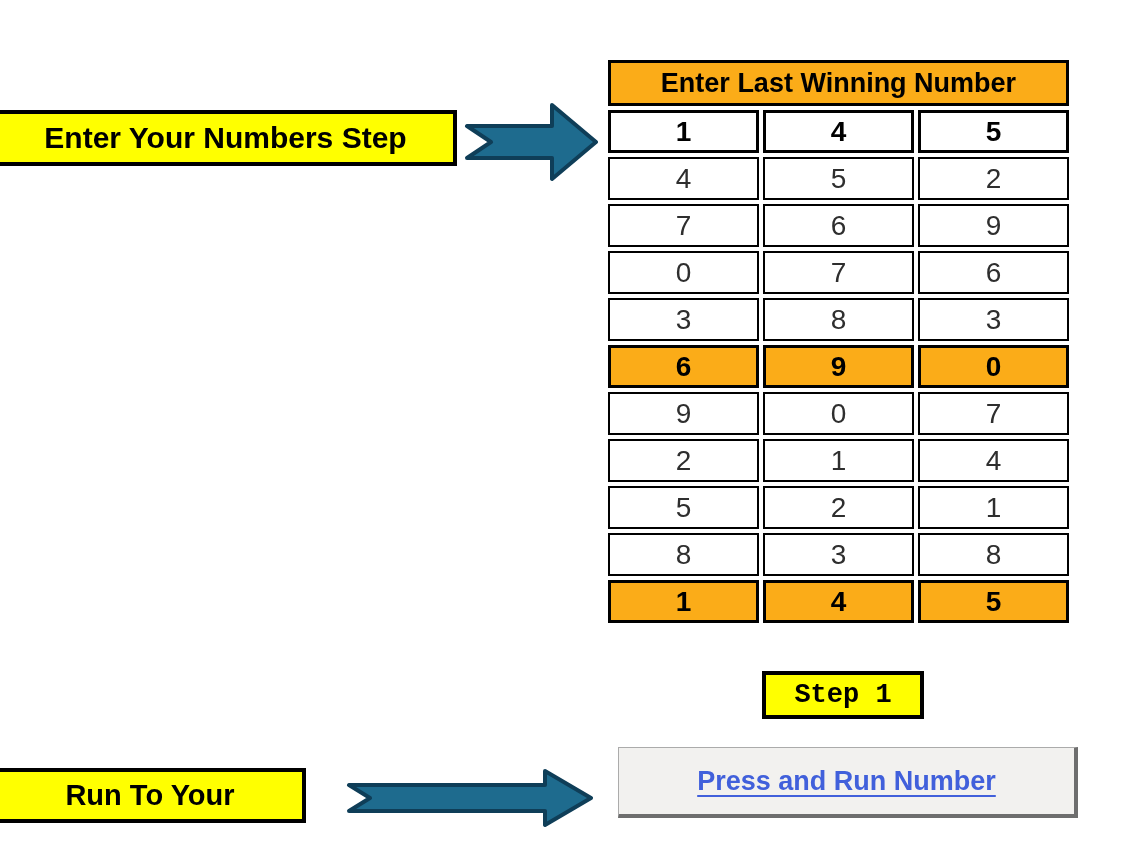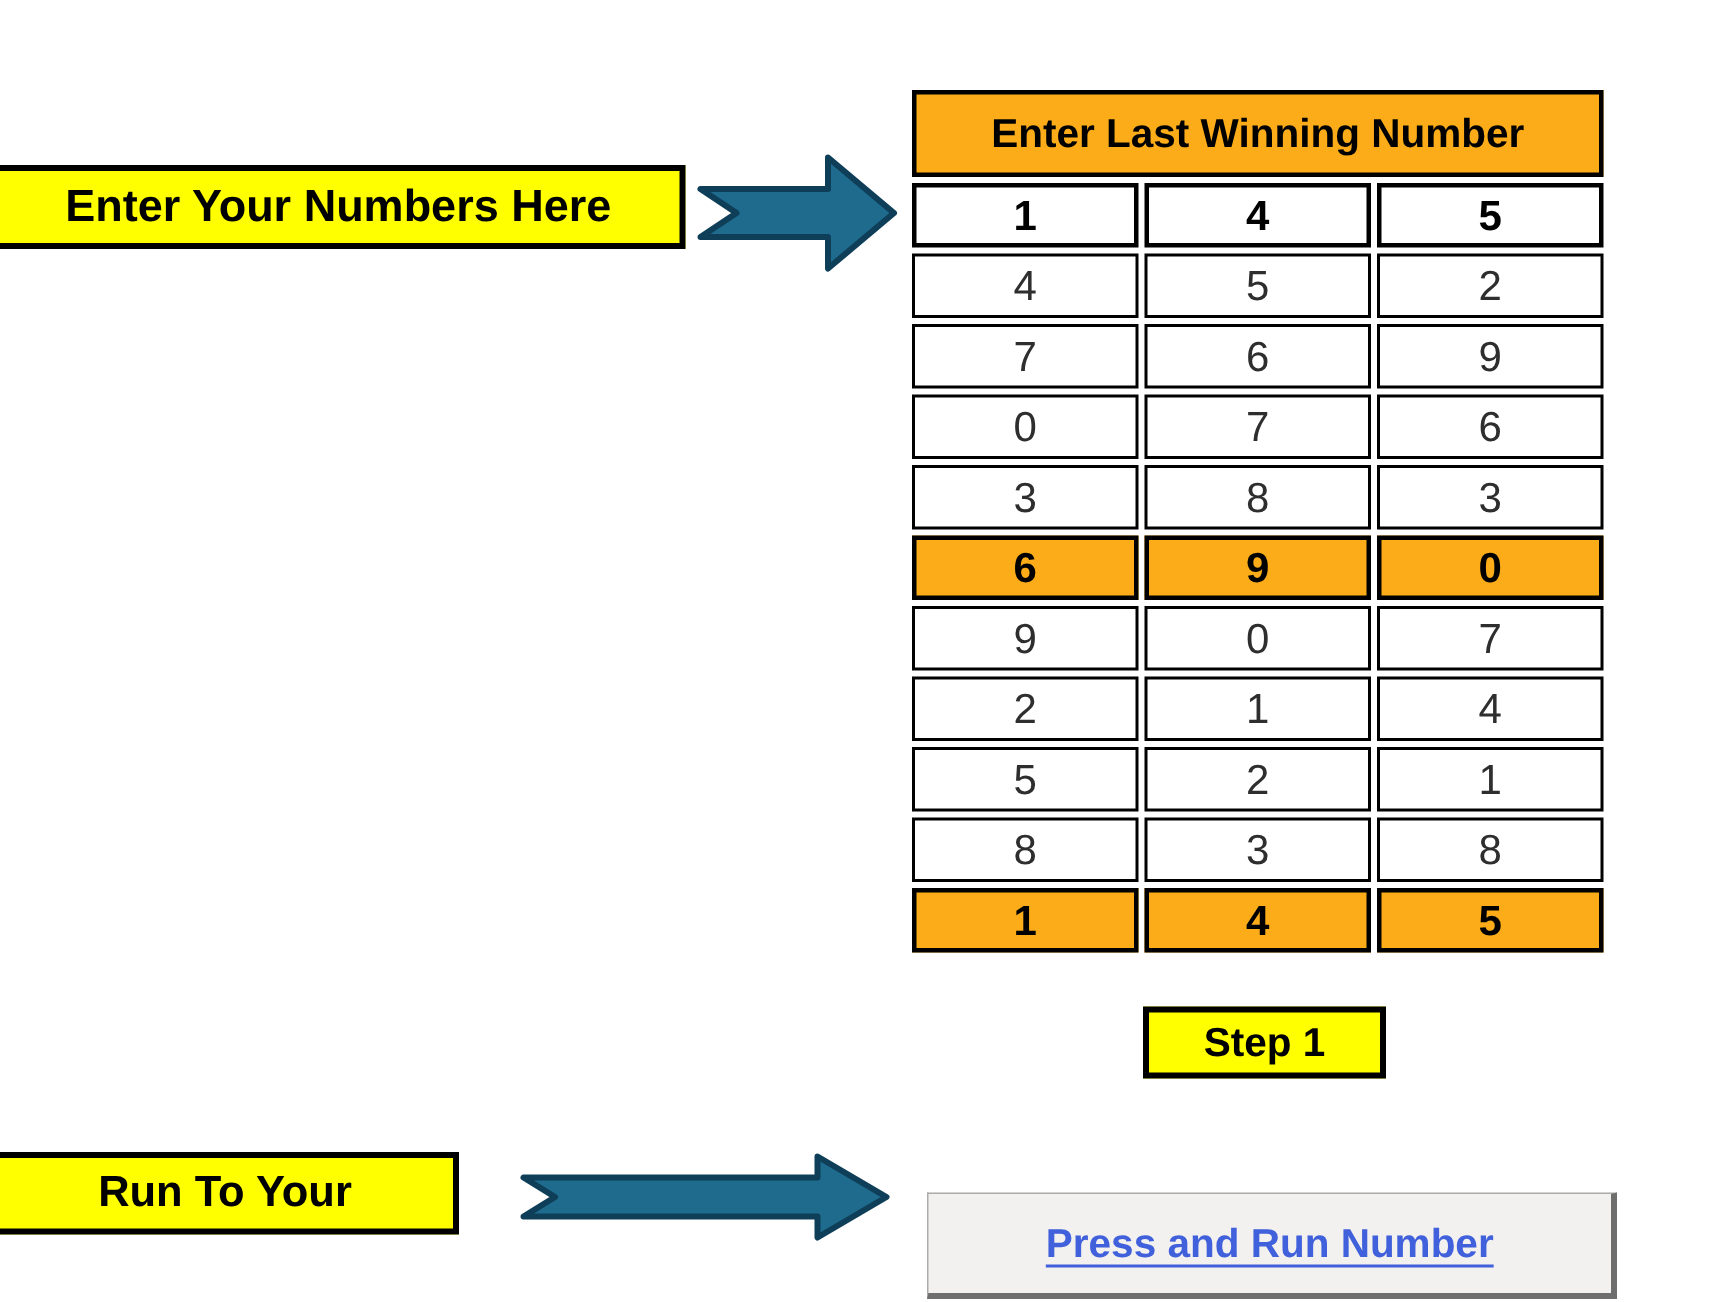--- a/index.html
+++ b/index.html
@@ -29,21 +29,21 @@
     border:4px solid var(--ink);
     display:flex;align-items:center;justify-content:center;
     font-weight:700;color:var(--ink);
   }
   .callout-enter{left:-6px;top:110px;width:463px;height:56px;font-size:30px;}
   .callout-run{left:-6px;top:768px;width:312px;height:55px;font-size:29px;}
   .callout-step{
     position:absolute;left:762px;top:671px;width:162px;height:48px;
     background:var(--yellow);border:4px solid var(--ink);
     display:flex;align-items:center;justify-content:center;
-    font-weight:700;font-size:27px;color:var(--ink);
+    font-weight:700;font-size:27px;color:var(--ink);font-family:Liberation Mono, monospace;
   }
 
   
   .arrow{position:absolute;}
   .arrow-top{left:464px;top:102px;width:136px;height:80px;}
   .arrow-bottom{left:346px;top:768px;width:248px;height:60px;}
   .arrow svg{display:block;width:100%;height:100%;}
   .arrow polygon{fill:var(--arrow-fill);stroke:var(--arrow-stroke);stroke-width:4;stroke-linejoin:round;}
 
   
@@ -57,21 +57,21 @@
     text-align:center;vertical-align:middle;
     background:#FFFFFF;
     border:2px solid var(--ink);
     font-size:28px;color:var(--num-ink);
     font-weight:400;
   }
   table.wn th{
     background:var(--orange);
     border:3px solid var(--ink);
     font-weight:700;font-size:27px;color:var(--ink);
-    height:58px;
+    height:46px;
     text-align:center;
   }
   tr.row-entry td{
     border:3px solid var(--ink);
     font-weight:700;color:var(--ink);
   }
   tr.row-highlight td{
     background:var(--orange);
     border:3px solid var(--ink);
     font-weight:700;color:var(--ink);
@@ -79,34 +79,33 @@
 
   
   .run-button{
     position:absolute;left:618px;top:747px;width:460px;height:71px;
     background:var(--btn-bg);
     border:1px solid #ABABAB;
     border-right:4px solid var(--btn-shadow);
     border-bottom:4px solid var(--btn-shadow);
     display:flex;align-items:center;justify-content:center;
     cursor:pointer;
-    margin-top:48px;
   }
   .run-button span{
     font-weight:700;font-size:27px;
     color:var(--link-blue);
     text-decoration:underline;
     text-underline-offset:5px;
   }
 </style>
 </head>
 <body>
 
 <div class="callout callout-enter">
-  <span>Enter Your Numbers Here</span>
+  <span>Enter Your Numbers Step</span>
 </div>
 
 <div class="arrow arrow-top">
   <svg viewBox="0 0 136 80" preserveAspectRatio="none">
     <polygon points="3,24 88,24 88,3 132,40 88,77 88,56 3,56 27,40"></polygon>
   </svg>
 </div>
 
 <div class="wn-table-wrap">
   <table class="wn">

